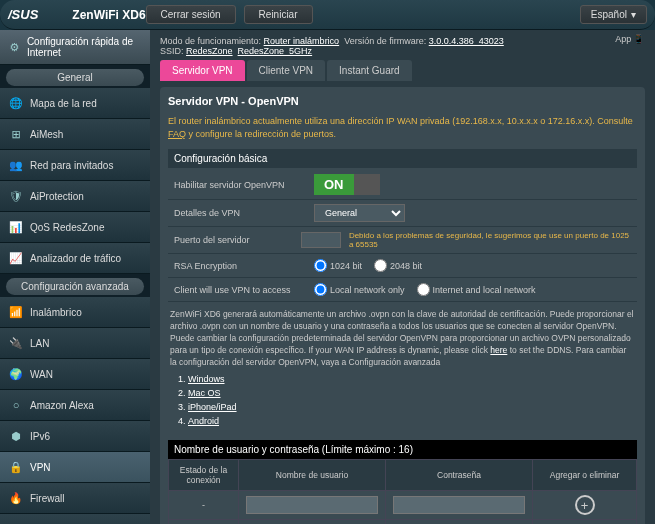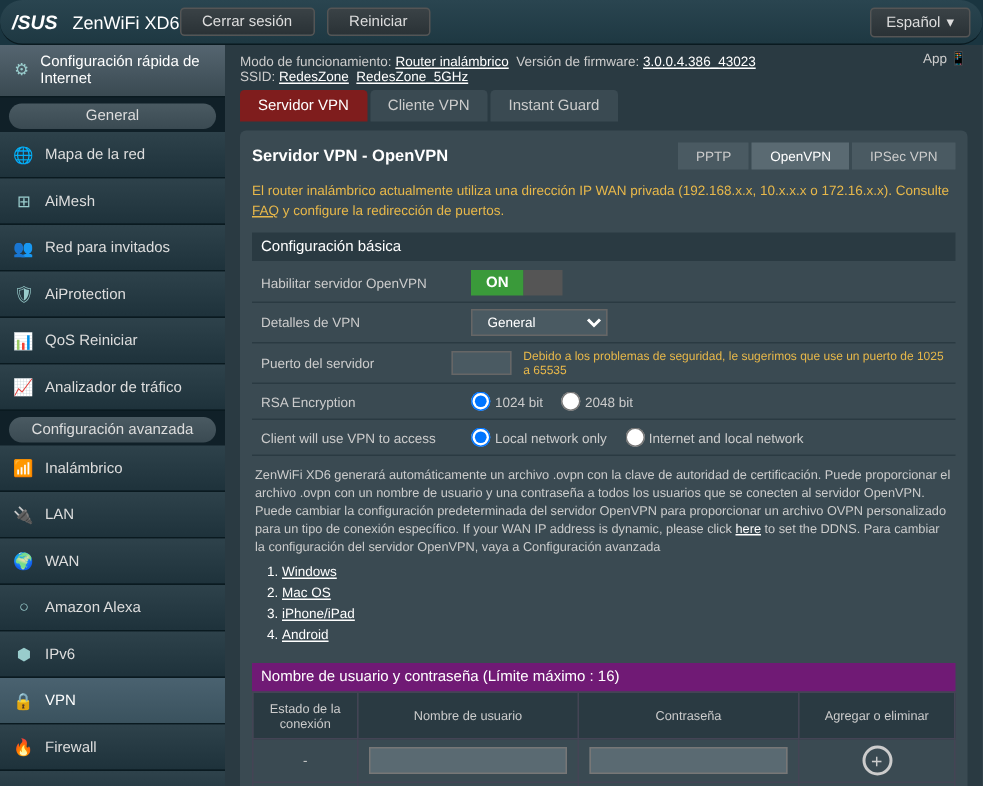--- a/index.html
+++ b/index.html
@@ -1,69 +1,69 @@
 <!DOCTYPE html>
 <html><head>
 <meta charset="utf-8">
 <style>
 * { margin: 0; padding: 0; box-sizing: border-box; font-family: Arial, sans-serif; }
 body { background: #1a3540; width: 655px; height: 524px; overflow: hidden; font-size: 10px; color: #ccc; }
 
 .topbar { background: linear-gradient(#2a4550,#1e3842); height: 30px; display: flex; align-items: center; padding: 0 8px; border-bottom: 1px solid #0a1a20; border-radius: 15px; }
 .logo { color: #fff; font-weight: bold; font-size: 13px; font-style: italic; margin-right: 10px; }
-.model { color: #fff; font-weight: normal; font-size: 12px; margin-right: auto; }
+.model { color: #fff; font-weight: bold; font-size: 12px; margin-right: auto; margin-left: 24px; }
 .topbtn { background: linear-gradient(#3a4246,#2a3236); color: #ddd; border: 1px solid #555; border-radius: 3px; padding: 3px 14px; font-size: 10px; margin-right: 8px; cursor: pointer; }
 .lang { background: linear-gradient(#3a4246,#2a3236); color: #ddd; border: 1px solid #555; border-radius: 3px; padding: 3px 10px; font-size: 10px; cursor: pointer; display: flex; align-items: flex-end; gap: 4px; }
 
 .container { display: flex; height: calc(100% - 30px); }
 
 .sidebar { width: 150px; background: #102028; overflow-y: auto; }
 .quick { background: linear-gradient(#556570,#3a4a52); color: #fff; padding: 6px 8px; font-size: 10px; display: flex; align-items: center; gap: 6px; border-bottom: 1px solid #0a1a20; cursor: pointer; line-height: 11px; }
 .sechdr { background: linear-gradient(#4a5a62,#3a4a52); color: #ddd; text-align: center; padding: 3px; font-size: 10px; border-radius: 10px; margin: 4px 6px 2px; }
 .navitem { background: linear-gradient(#2e424b,#1e323b); color: #ddd; padding: 7px 8px; font-size: 10px; display: flex; align-items: center; gap: 6px; border-bottom: 1px solid #0a1a20; cursor: pointer; }
 .navitem.active { background: linear-gradient(#4a6270,#3a525e); color: #fff; }
 .navicon { width: 16px; height: 16px; display: inline-flex; align-items: center; justify-content: center; color: #9cc; font-size: 11px; }
 
 .main { flex: 1; background: #2a3a42; overflow-y: auto; padding: 4px 10px 10px; font-size: 9px; }
 .statusbar { color: #ccc; font-size: 9px; padding: 2px 0 4px; }
 .statusbar a { color: #fff; text-decoration: underline; }
 .appicon { float: right; margin-top: -2px; }
 
 .tabs { display: flex; gap: 2px; margin-bottom: 6px; }
 .tab { background: #3a4a52; color: #ccc; padding: 5px 12px; font-size: 10px; border-radius: 3px 3px 0 0; cursor: pointer; }
-.tab.active { background: #7f1d1d; color: #fff; }
+.tab.active { background: #ec4899; color: #fff; }
 
 .panel { background: #3a4a52; border-radius: 4px; padding: 8px; }
 .titlerow { display: flex; align-items: center; margin-bottom: 8px; }
 .title { color: #fff; font-size: 11px; font-weight: bold; }
 .subtabs { margin-left: auto; display: flex; gap: 2px; }
 .subtab { background: #4a5a62; color: #ccc; padding: 4px 12px; font-size: 9px; cursor: pointer; }
 .subtab.active { background: #5a6a72; color: #fff; }
 
 .warn { color: #e8b84a; font-size: 9px; line-height: 13px; margin-bottom: 8px; }
 .warn a { color: #e8b84a; text-decoration: underline; }
 
 .secbar { background: #2a3a42; color: #fff; padding: 4px 6px; font-size: 10px; margin-bottom: 2px; }
 .formrow { display: flex; align-items: center; padding: 4px 6px; border-bottom: 1px solid #2a3a42; min-height: 24px; }
 .formlabel { width: 140px; color: #ccc; font-size: 9px; }
 .toggle { display: inline-flex; }
-.togon { background: #3a9a3a; color: #fff; padding: 3px 10px; font-size: 10px; font-weight: bold; }
+.togon { background: #3a9a3a; color: #fff; padding: 3px 10px; font-size: 13px; font-weight: bold; }
 .togoff { background: #555; width: 26px; }
 .select { background: #4a5a62; color: #fff; border: 1px solid #666; padding: 2px 30px 2px 6px; font-size: 9px; }
 .textin { background: #4a5a62; border: 1px solid #666; color: #fff; padding: 2px; width: 40px; font-size: 9px; }
 .note { color: #e8b84a; font-size: 8px; margin-left: 8px; }
 .radio { margin-right: 3px; vertical-align: middle; }
 .radiolbl { color: #ccc; font-size: 9px; margin-right: 12px; }
 
 .desc { color: #ccc; font-size: 8.5px; line-height: 12px; padding: 6px 2px; }
 .desc a { color: #fff; text-decoration: underline; }
 .oslist { padding: 4px 0 6px 18px; }
 .oslist li { color: #fff; text-decoration: underline; font-size: 9px; line-height: 14px; cursor: pointer; }
 
-.tblhdr { background: #701a75; color: #fff; padding: 4px 6px; font-size: 10px; }
+.tblhdr { background: #000000; color: #fff; padding: 4px 6px; font-size: 10px; }
 table { width: 100%; border-collapse: collapse; }
 th { background: #2a3a42; color: #ccc; font-size: 8.5px; font-weight: normal; padding: 5px 4px; border: 1px solid #445; text-align: center; }
 td { color: #ccc; font-size: 9px; padding: 4px; border: 1px solid #445; text-align: center; }
 .cellin { background: #5a6a72; border: 1px solid #777; width: 95%; padding: 3px; color: #fff; font-size: 9px; }
 .addbtn { width: 20px; height: 20px; border: 2px solid #ccc; border-radius: 50%; color: #ccc; background: none; font-size: 13px; cursor: pointer; }
 
 ::-webkit-scrollbar { width: 8px; }
 ::-webkit-scrollbar-track { background: #1a2a32; }
 ::-webkit-scrollbar-thumb { background: #4a5a62; border-radius: 4px; }
 </style>
@@ -100,21 +100,21 @@
     <div class="navitem">
         <span class="navicon">👥</span>
         <span>Red para invitados</span>
       </div>
     <div class="navitem">
         <span class="navicon">🛡</span>
         <span>AiProtection</span>
       </div>
     <div class="navitem">
         <span class="navicon">📊</span>
-        <span>QoS Reiniciar</span>
+        <span>QoS RedesZone</span>
       </div>
     <div class="navitem">
         <span class="navicon">📈</span>
         <span>Analizador de tráfico</span>
       </div>
     <div class="sechdr">Configuración avanzada</div>
     <div class="navitem">
         <span class="navicon">📶</span>
         <span>Inalámbrico</span>
       </div>
@@ -163,25 +163,20 @@
 
     <div class="tabs">
       <div class="tab active">Servidor VPN</div>
       <div class="tab">Cliente VPN</div>
       <div class="tab">Instant Guard</div>
     </div>
 
     <div class="panel">
       <div class="titlerow">
         <span class="title">Servidor VPN - OpenVPN</span>
-        <div class="subtabs">
-          <div class="subtab">PPTP</div>
-          <div class="subtab active">OpenVPN</div>
-          <div class="subtab">IPSec VPN</div>
-        </div>
       </div>
 
       <div class="warn">
         <span>El router inalámbrico actualmente utiliza una dirección IP WAN privada (192.168.x.x, 10.x.x.x o 172.16.x.x). Consulte </span><a>FAQ</a><span> y configure la redirección de puertos.</span>
       </div>
 
       <div class="secbar">Configuración básica</div>
 
       <div class="formrow">
         <div class="formlabel">Habilitar servidor OpenVPN</div>

